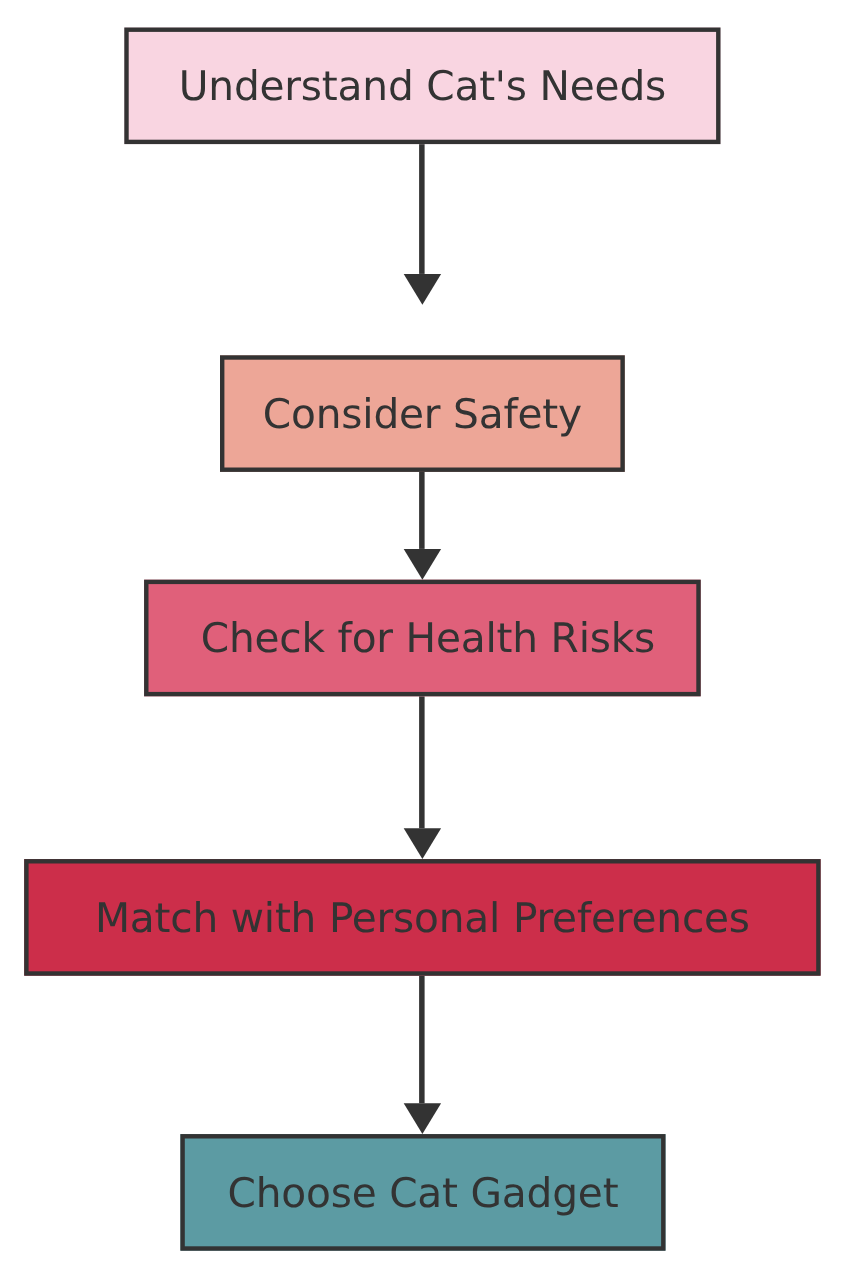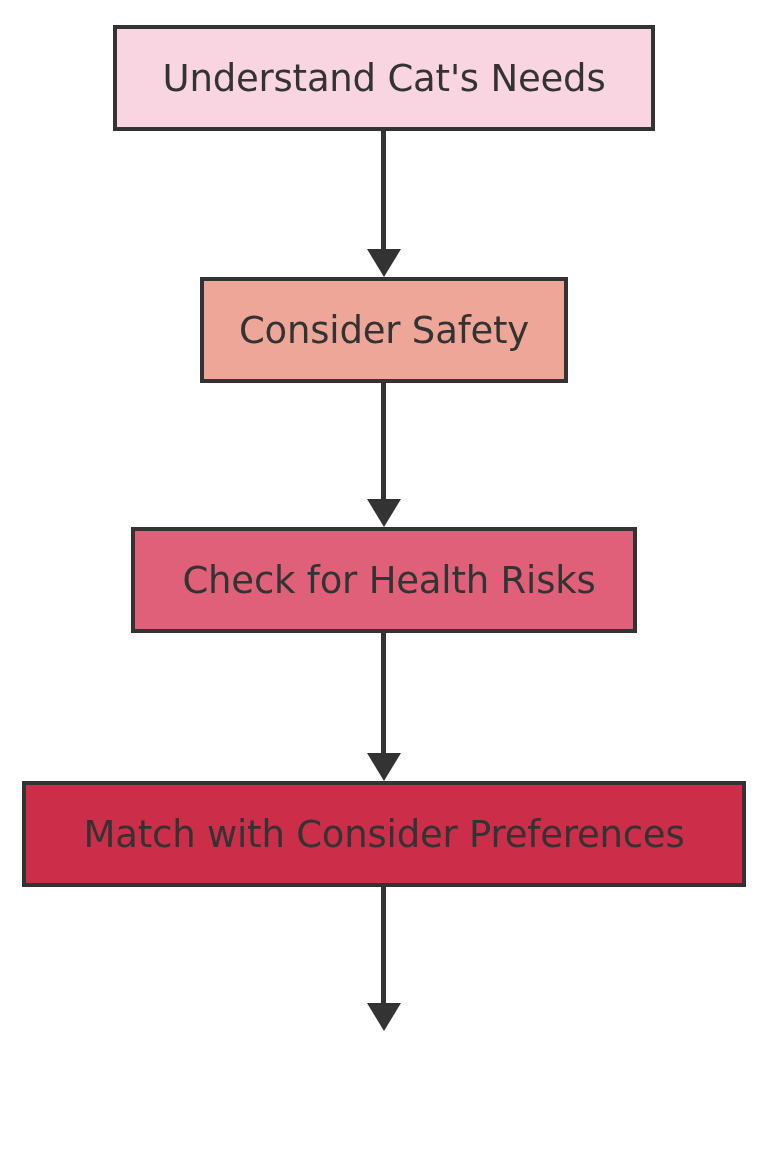--- a/index.html
+++ b/index.html
@@ -80,41 +80,44 @@
 
   <div class="node" id="node-1" style="background: rgb(249, 213, 225); border-color: rgb(51, 51, 51);">
     <span class="node-label" style="color: rgb(51, 51, 51);">Understand Cat's Needs</span>
   </div>
 
   <div class="edge" id="edge-1">
     <div class="edge-line" style="background: rgb(51, 51, 51);"></div>
     <div class="edge-head" style="border-top-color: rgb(51, 51, 51);"></div>
   </div>
 
-  <div class="node" id="node-2" style="background: rgb(237, 166, 151); border-color: rgb(51, 51, 51);">
+  <div class="node" id="node-2" style="background: rgb(237, 166, 151); border-color: rgb(51, 51, 51); margin-top: 46px;">
     <span class="node-label" style="color: rgb(51, 51, 51);">Consider Safety</span>
   </div>
 
   <div class="edge" id="edge-2">
     <div class="edge-line" style="background: rgb(51, 51, 51);"></div>
     <div class="edge-head" style="border-top-color: rgb(51, 51, 51);"></div>
   </div>
 
   <div class="node" id="node-3" style="background: rgb(224, 96, 122); border-color: rgb(51, 51, 51);">
     <span class="node-label" style="color: rgb(51, 51, 51);">Check for Health Risks</span>
   </div>
 
   <div class="edge" id="edge-3">
     <div class="edge-line" style="background: rgb(51, 51, 51);"></div>
     <div class="edge-head" style="border-top-color: rgb(51, 51, 51);"></div>
   </div>
 
   <div class="node" id="node-4" style="background: rgb(204, 46, 74); border-color: rgb(51, 51, 51);">
-    <span class="node-label" style="color: rgb(51, 51, 51);">Match with Consider Preferences</span>
+    <span class="node-label" style="color: rgb(51, 51, 51);">Match with Personal Preferences</span>
   </div>
 
   <div class="edge" id="edge-4">
     <div class="edge-line" style="background: rgb(51, 51, 51);"></div>
     <div class="edge-head" style="border-top-color: rgb(51, 51, 51);"></div>
   </div>
 
+  <div class="node" id="node-5" style="background: rgb(92, 155, 163); border-color: rgb(51, 51, 51);">
+    <span class="node-label" style="color: rgb(51, 51, 51);">Choose Cat Gadget</span>
+  </div>
 
 </div>
 
 </body></html>

